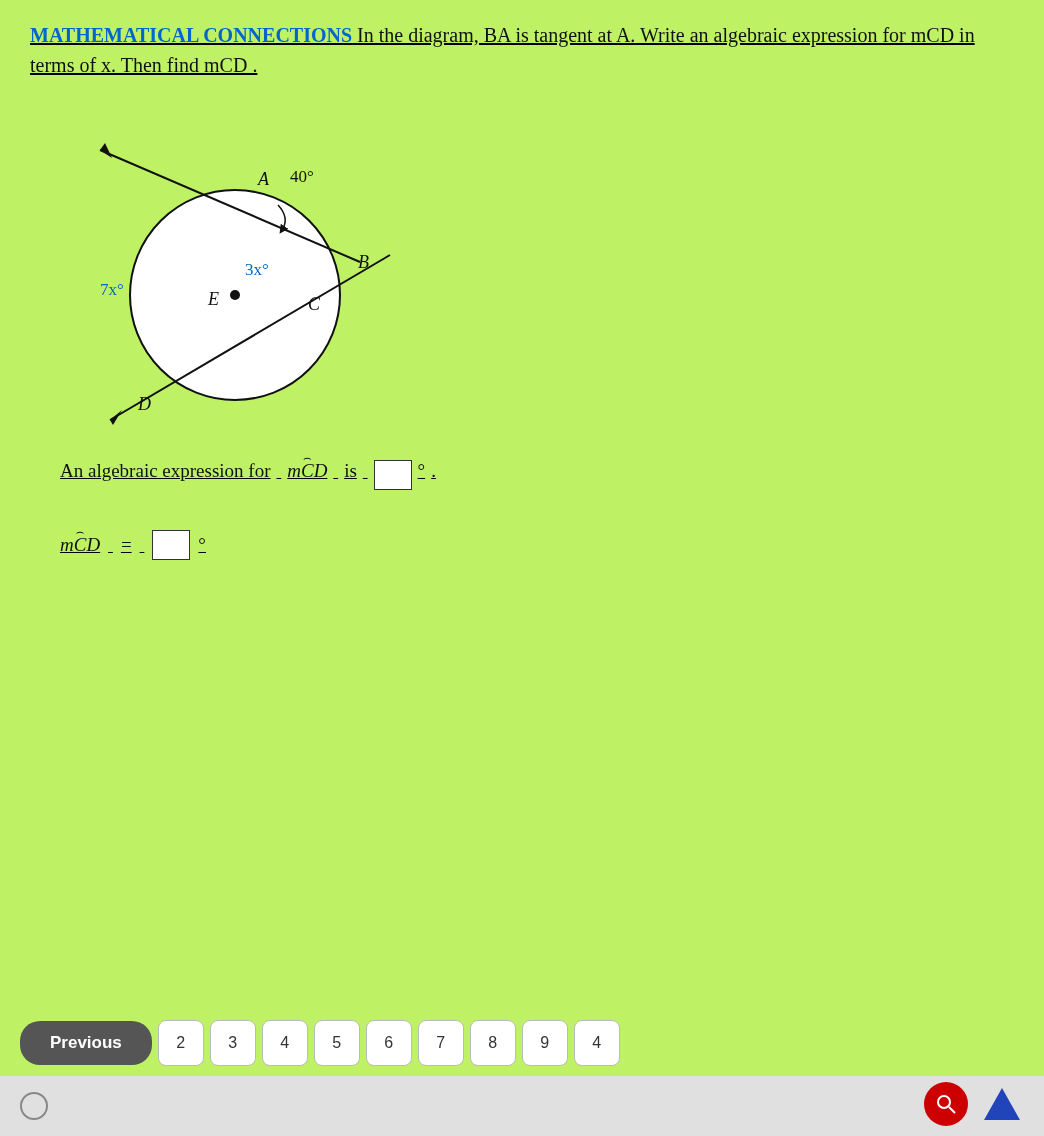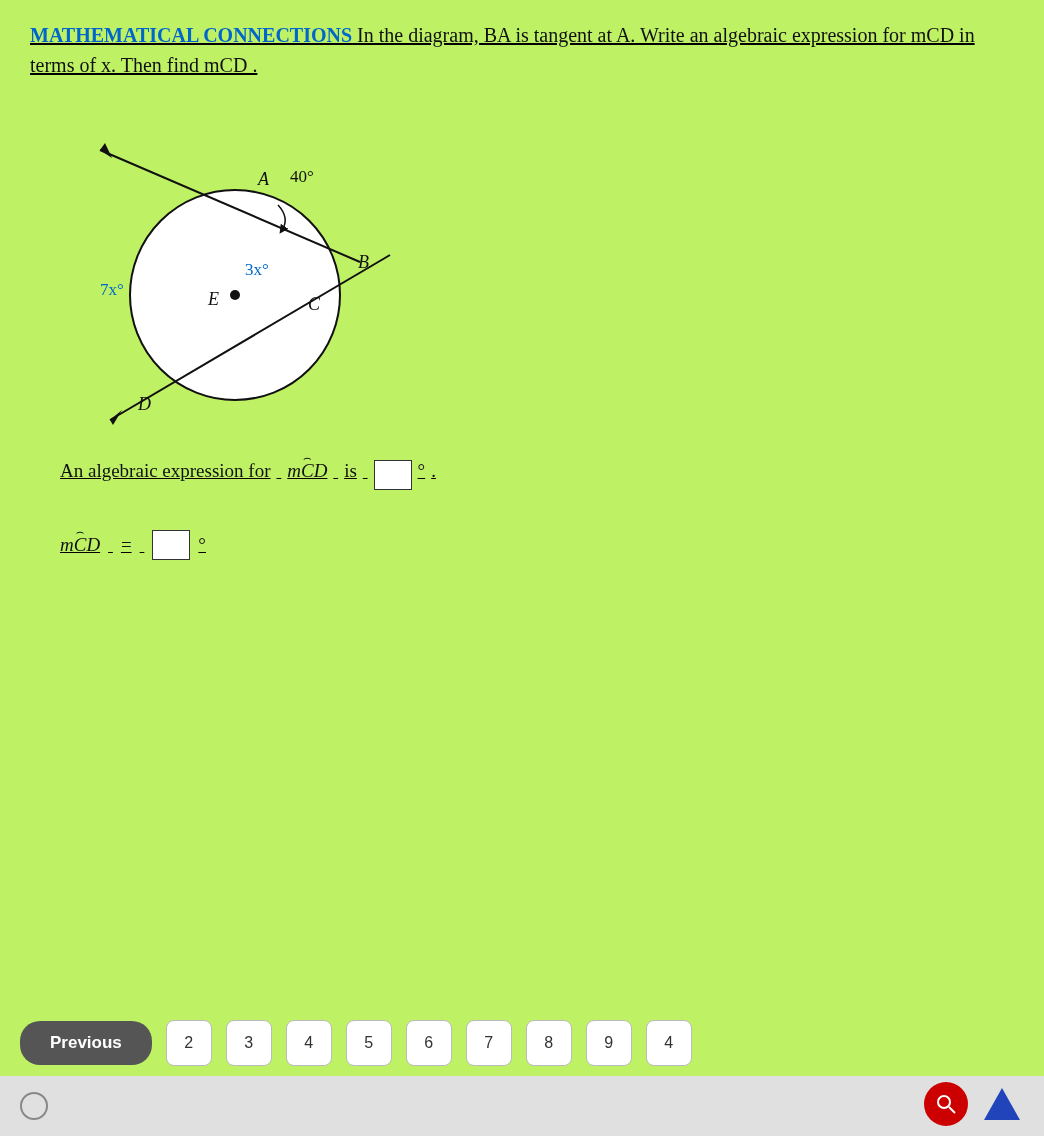--- a/index.html
+++ b/index.html
@@ -67,21 +67,21 @@
       border: 1px solid #333;
       background: white;
       vertical-align: middle;
     }
     .pagination-bar {
       position: absolute;
       bottom: 70px;
       left: 20px;
       display: flex;
       align-items: center;
-      gap: 14px;
+      gap: 6px;
     }
     .prev-btn {
       background: #555;
       color: white;
       border: none;
       border-radius: 20px;
       padding: 12px 30px;
       font-size: 17px;
       cursor: pointer;
       font-family: Arial, sans-serif;

